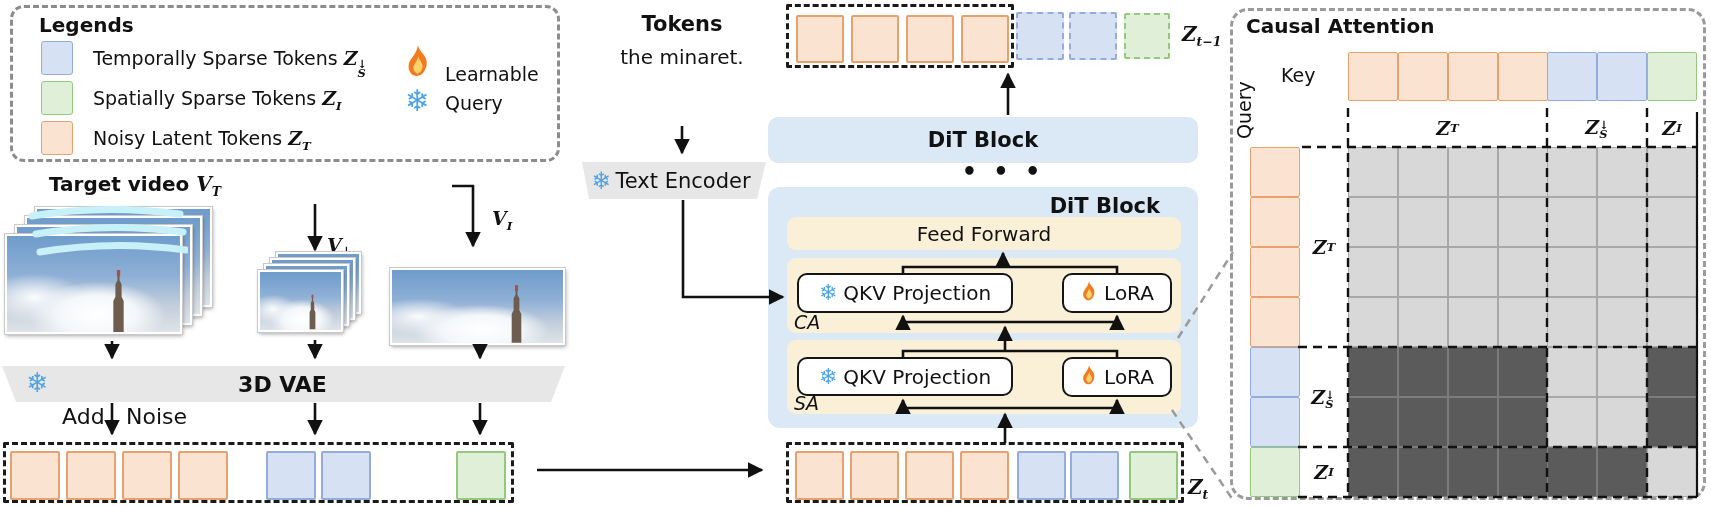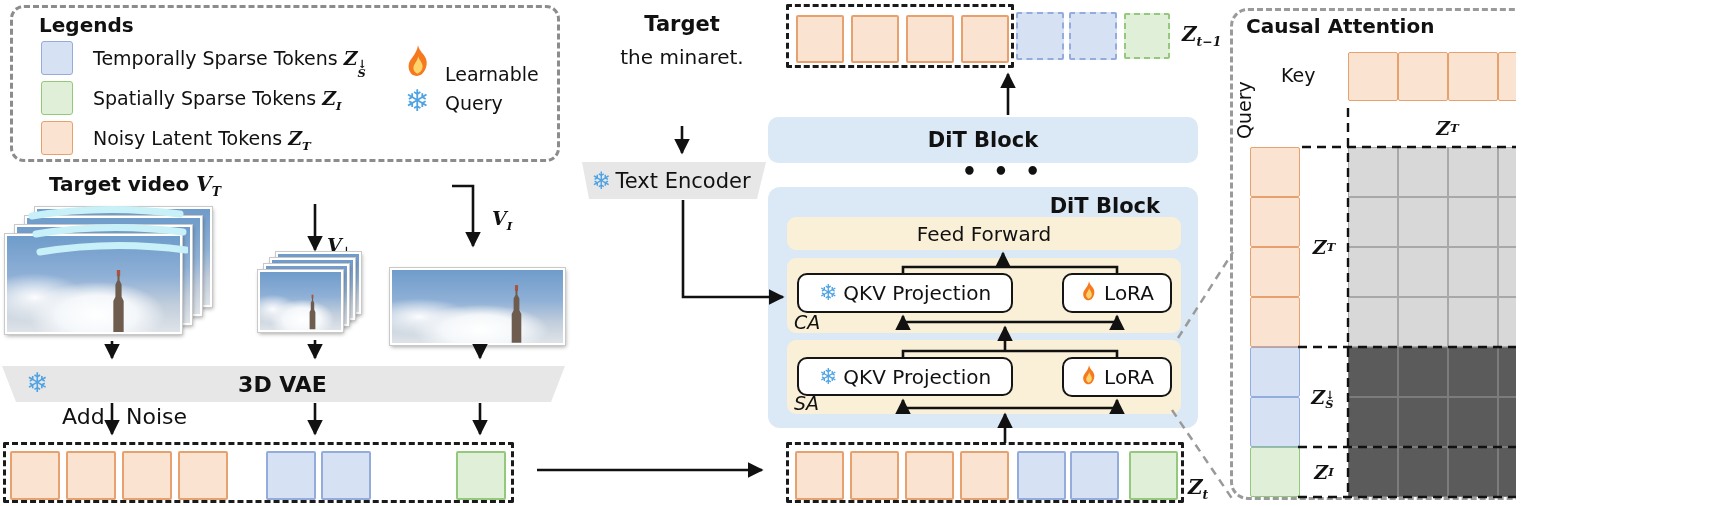--- a/index.html
+++ b/index.html
@@ -1,16 +1,16 @@
 <!DOCTYPE html>
 <html><head>
 <meta charset="utf-8">
 <style>
   html,body{margin:0;padding:0;background:#fff;}
-  .stage{position:relative;width:1516px;height:506px;background:#fff;overflow:hidden;
+  .stage{position:relative;width:1711px;height:506px;background:#fff;overflow:hidden;
          font-family:"DejaVu Sans",sans-serif;color:#111;}
   .abs{position:absolute;}
   .hw{font-family:"DejaVu Sans",sans-serif;font-weight:bold;}
   .math{font-family:"DejaVu Serif",serif;font-style:italic;font-weight:bold;}
   .math sub{font-size:.62em;}
   .ss{display:inline-flex;flex-direction:column;align-items:flex-start;font-size:.60em;line-height:.78;transform:translateY(.22em);font-style:normal;}
   .ss span{font-style:italic;}
   
   .legend-box{position:absolute;left:10px;top:5px;width:550px;height:157px;border:3px dashed #8c8c8c;border-radius:14px;box-sizing:border-box;background:#fff;}
   .legend-title{position:absolute;left:26px;top:5px;font-size:20px;}
@@ -155,21 +155,21 @@
   <div class="dashed-box" id="bl-box" style="left:3px;top:442px;width:511px;height:61px;">
       <div class="tok" style="left: 4px; top: 6px; width: 50px; height: 49px; background: rgb(250, 227, 208); border: 2px solid rgb(231, 161, 110);"></div>
       <div class="tok" style="left: 60px; top: 6px; width: 50px; height: 49px; background: rgb(250, 227, 208); border: 2px solid rgb(231, 161, 110);"></div>
       <div class="tok" style="left: 116px; top: 6px; width: 50px; height: 49px; background: rgb(250, 227, 208); border: 2px solid rgb(231, 161, 110);"></div>
       <div class="tok" style="left: 172px; top: 6px; width: 50px; height: 49px; background: rgb(250, 227, 208); border: 2px solid rgb(231, 161, 110);"></div>
       <div class="tok" style="left: 260px; top: 6px; width: 50px; height: 49px; background: rgb(215, 225, 244); border: 2px solid rgb(147, 172, 219);"></div>
       <div class="tok" style="left: 315px; top: 6px; width: 50px; height: 49px; background: rgb(215, 225, 244); border: 2px solid rgb(147, 172, 219);"></div>
       <div class="tok" style="left: 450px; top: 6px; width: 50px; height: 49px; background: rgb(224, 239, 215); border: 2px solid rgb(148, 201, 125);"></div>
     </div>
 
-  <div class="abs hw" style="left:602px;top:12px;width:160px;text-align:center;font-size:21px;">Target</div>
+  <div class="abs hw" style="left:602px;top:12px;width:160px;text-align:center;font-size:21px;">Tokens</div>
   <div class="abs" style="left:587px;top:44px;width:190px;text-align:center;font-size:20px;line-height:27px;">
     <div>the minaret.</div>
   </div>
   <div class="graybar" style="left:576px;top:162px;width:190px;height:37px;clip-path:polygon(6px 0,190px 0,181px 37px,13px 37px);gap:4px;">
     <span class="snow" style="font-size:24px;">❄</span>
     <span style="font-size:21px;font-weight:500;">Text Encoder</span>
   </div>
 
   <div class="dashed-box" id="zt1-box" style="left:786px;top:4px;width:228px;height:64px;">
       <div class="tok" style="left: 7px; top: 8px; width: 48px; height: 48px; background: rgb(250, 227, 208); border: 2px solid rgb(231, 161, 110);"></div>

